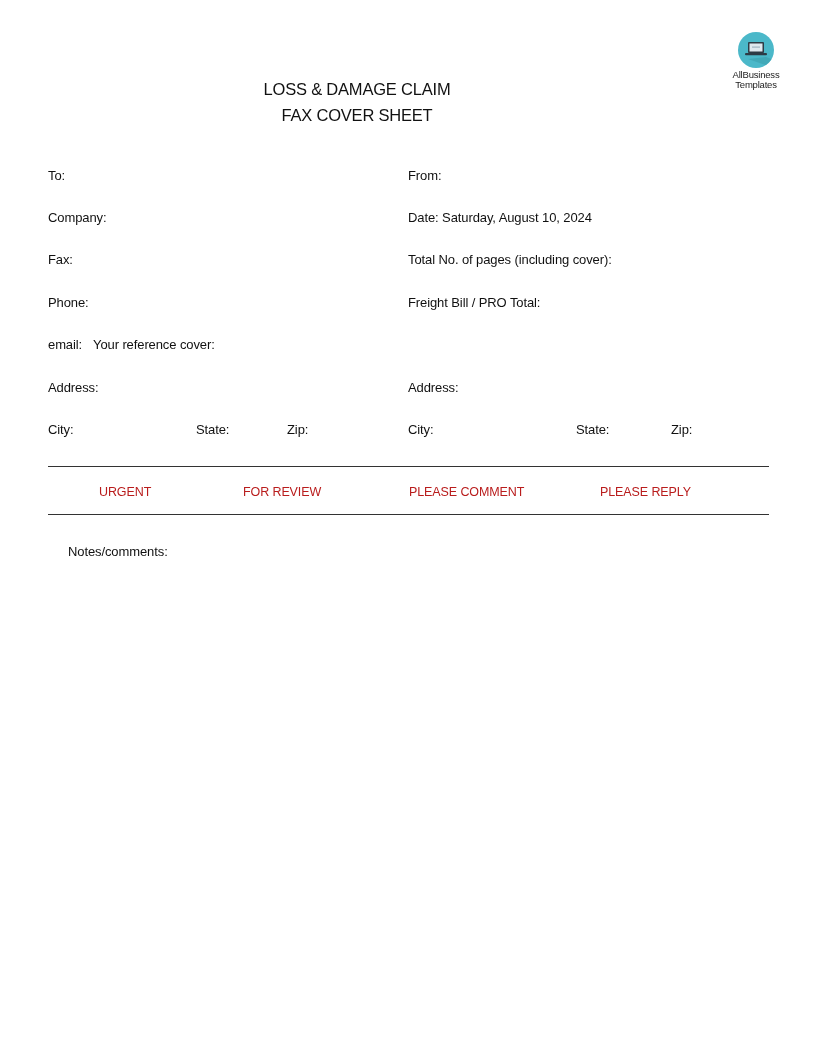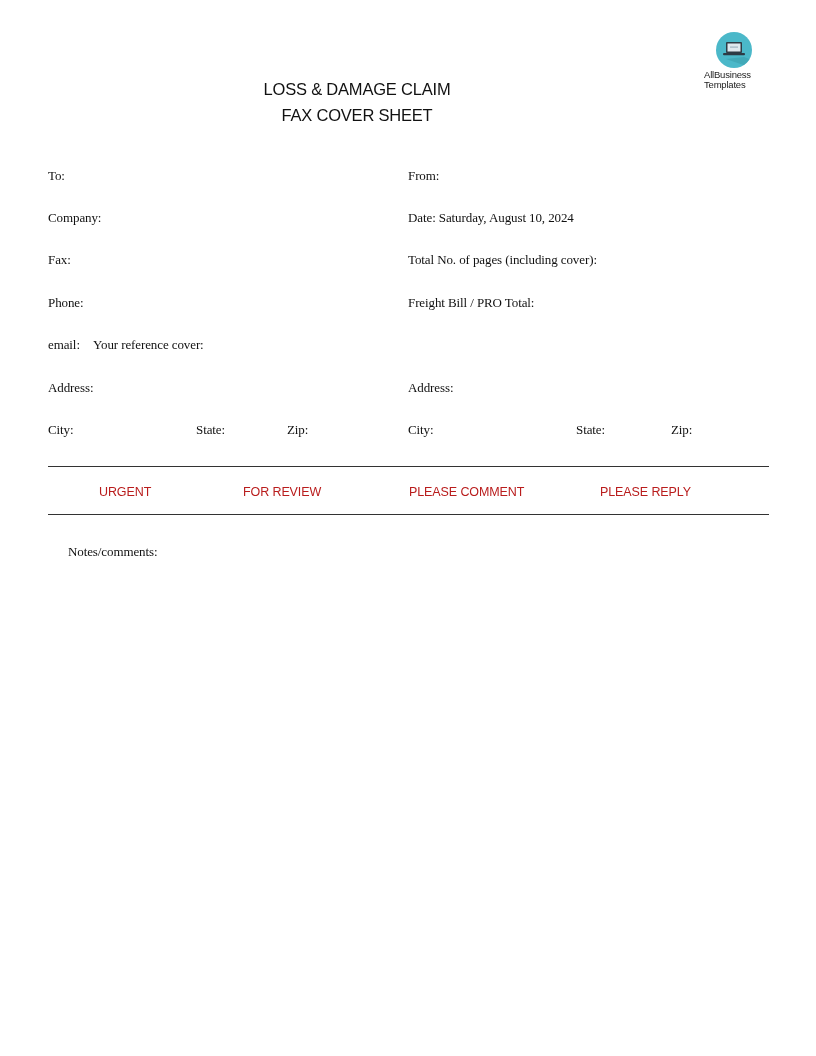--- a/index.html
+++ b/index.html
@@ -1,33 +1,33 @@
 <!DOCTYPE html>
 <html><head>
   <meta charset="utf-8">
   <style>
     html, body { margin: 0; padding: 0; background: #ffffff; }
     body {
       width: 816px; height: 1056px; position: relative; overflow: hidden;
       font-family: "Liberation Sans", "DejaVu Sans", sans-serif;
       color: #111111;
     }
-    .logo { position: absolute; left: 704px; top: 32px; width: 60px; text-align: left; }
+    .logo { position: absolute; left: 726px; top: 32px; width: 60px; text-align: center; }
     .logo-circle {
       width: 36px; height: 36px; border-radius: 50%; background: #4bb8c9;
       margin: 0 auto; position: relative; overflow: hidden;
     }
     .logo-circle svg { position: absolute; left: 0; top: 0; }
     .logo-text { font-size: 9.5px; line-height: 10px; color: #222; margin-top: 2px; letter-spacing: -0.2px; }
 
     .title { position: absolute; left: 0; width: 714px; text-align: center; font-size: 16.5px; color: #111; letter-spacing: -0.2px; }
     .title1 { top: 80px; }
     .title2 { top: 106px; }
 
-    .lbl { position: absolute; font-size: 13px; color: #111; white-space: nowrap; letter-spacing: -0.1px; font-family: Liberation Serif, serif; }
+    .lbl { position: absolute; font-size: 13px; color: #111; white-space: nowrap; letter-spacing: -0.1px; }
 
     .rule { position: absolute; left: 48px; width: 721px; height: 0; border-top: 1.3px solid #333; }
     .opt { position: absolute; top: 485px; font-size: 12.5px; color: #b91c1c; white-space: nowrap; letter-spacing: -0.1px; }
   </style>
 </head>
 <body>
 
 <div class="logo">
   <div class="logo-circle">
     <svg width="36" height="36" viewBox="0 0 36 36">

